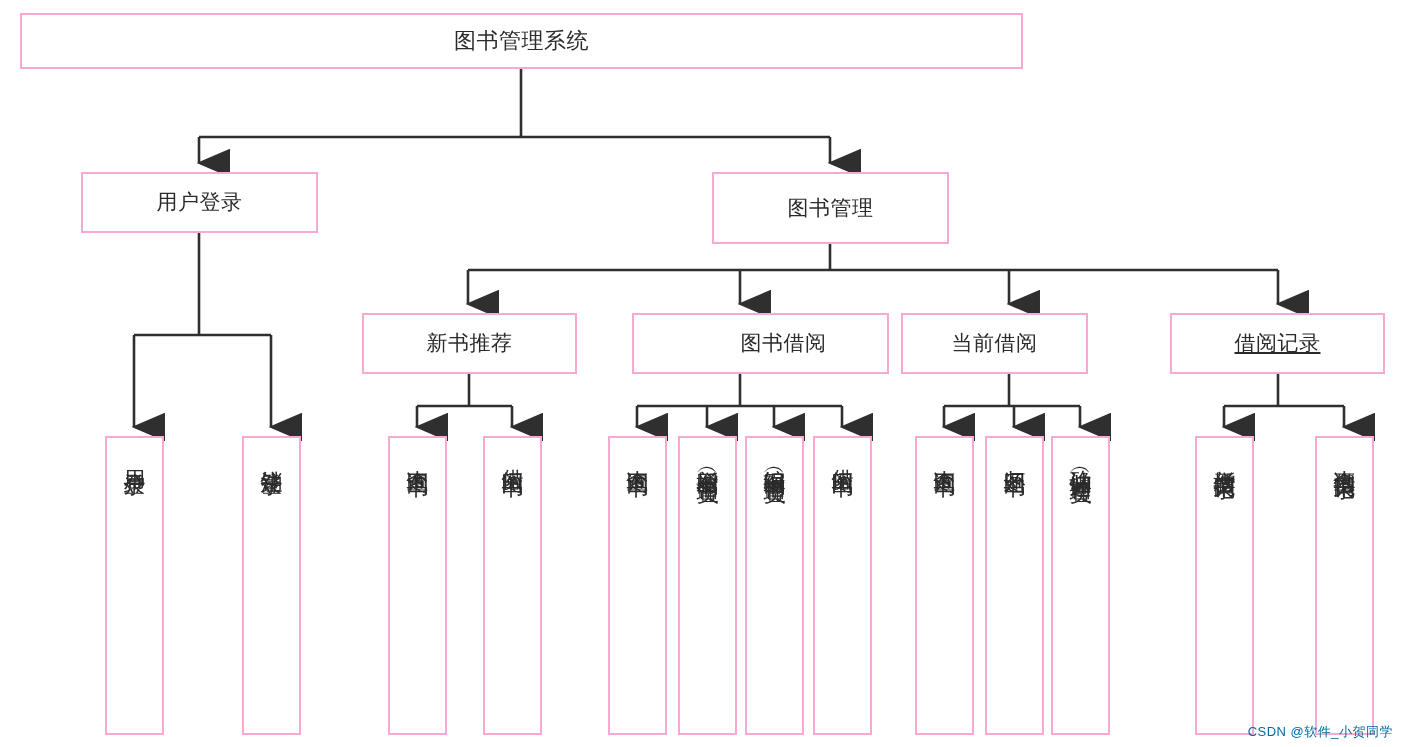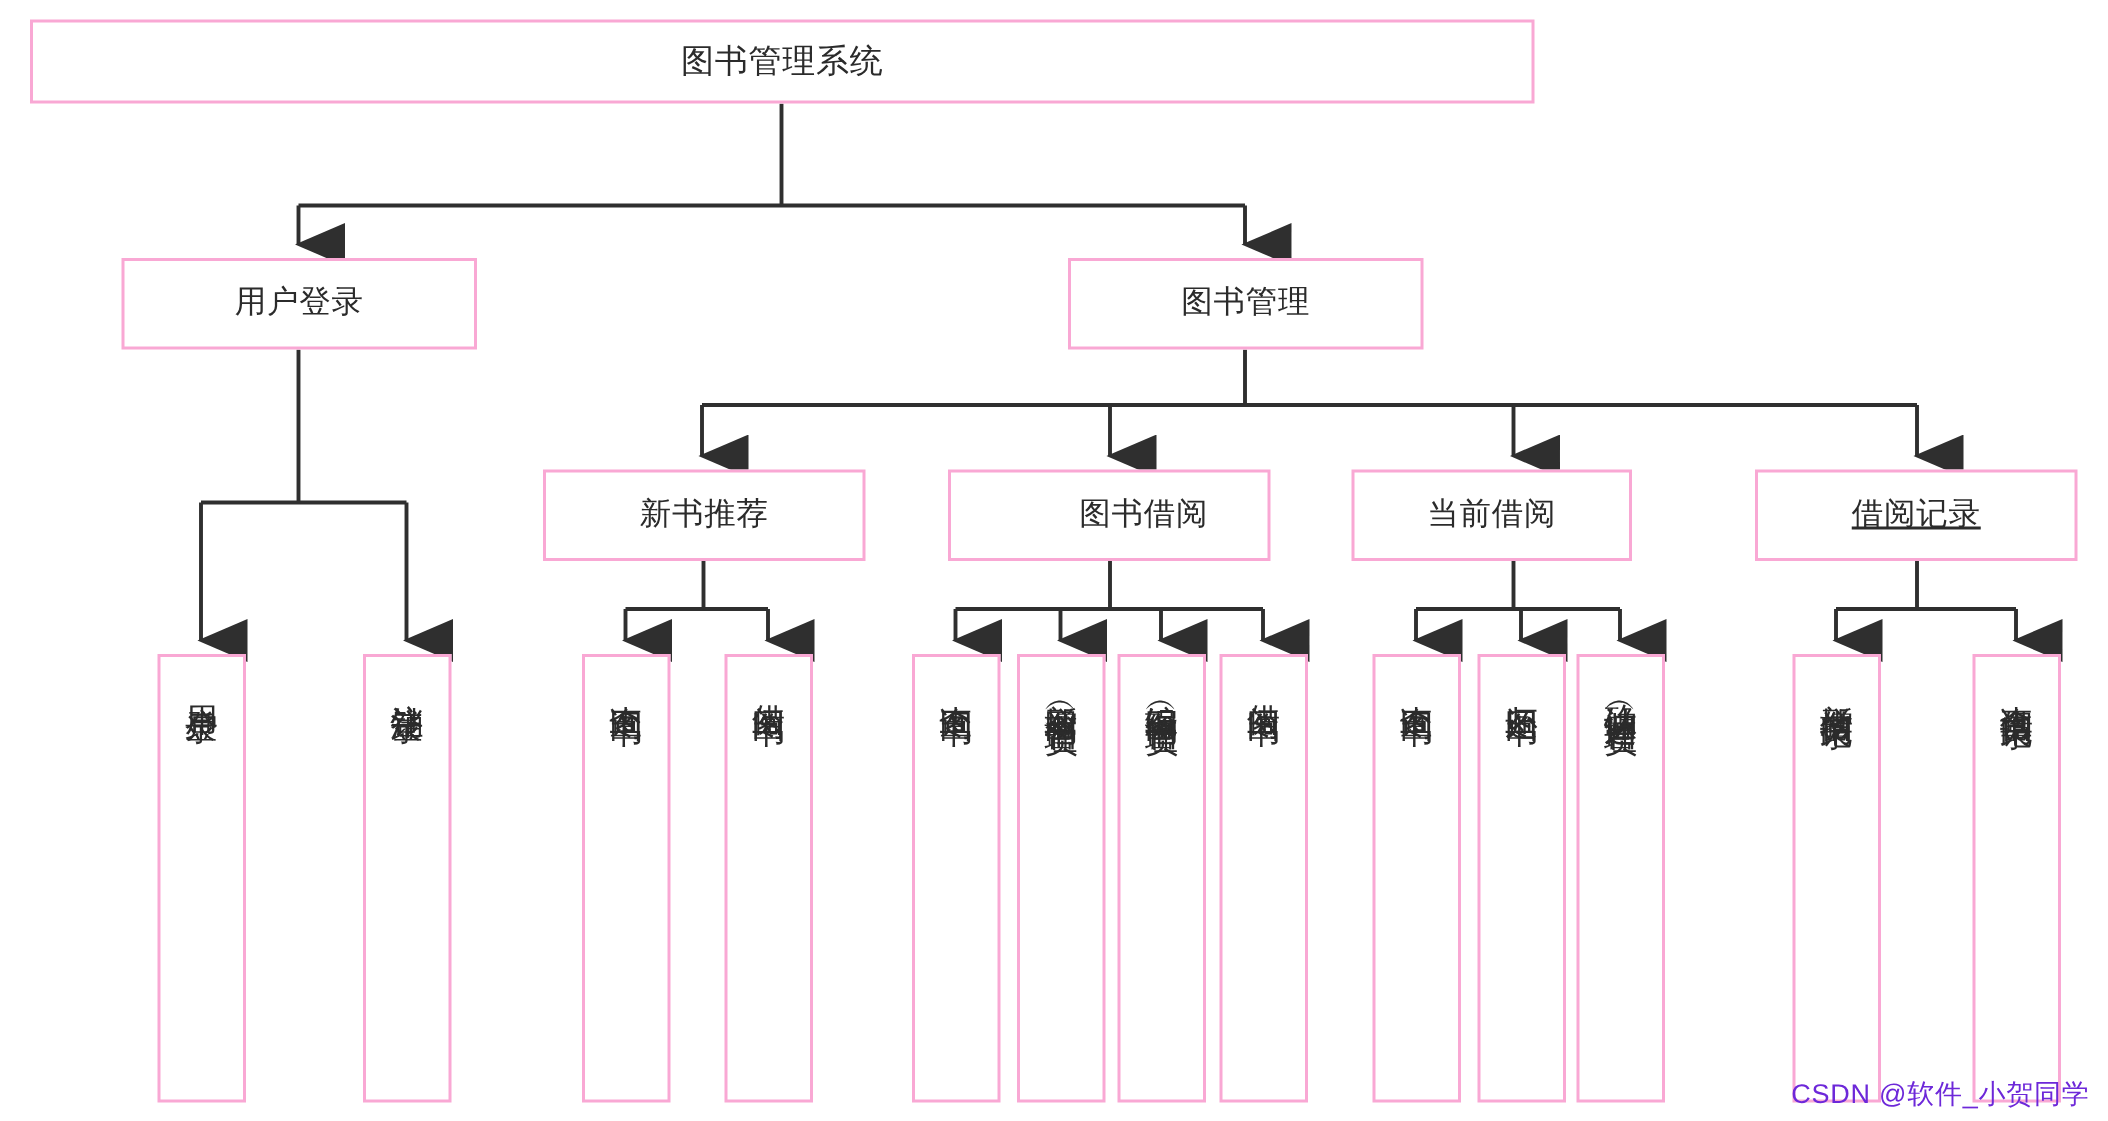--- a/index.html
+++ b/index.html
@@ -56,22 +56,22 @@
     text-orientation: upright;
     font-size: 22px;
     line-height: 1.08;
     letter-spacing: 2px;
     white-space: nowrap;
   }
   #watermark {
     position: absolute;
     right: 12px;
     bottom: 6px;
-    font-size: 18px;
-    color: #6d28d9;
+    font-size: 13px;
+    color: #0369a1;
     white-space: nowrap;
     letter-spacing: 0.5px;
     margin-top: 32px;
   }
 </style>
 </head>
 <body>
 
 <div id="canvas">
 
@@ -128,28 +128,28 @@
     </g>
   </svg>
 
   <div class="node root h" style="left:20px; top:13px; width:1003px; height:56px;">
     <span class="label">图书管理系统</span>
   </div>
 
   <div class="node h" style="left:81px; top:172px; width:237px; height:61px;">
     <span class="label">用户登录</span>
   </div>
-  <div class="node h" style="left:712px; top:172px; width:237px; height:61px;">
+  <div class="node h" style="left:712px; top:172px; width:237px; height:72px;">
     <span class="label">图书管理</span>
   </div>
 
   <div class="node h" style="left:362px; top:313px; width:215px; height:61px;">
     <span class="label">新书推荐</span>
   </div>
-  <div class="node h" style="left:632px; top:313px; width:215px; height:61px;padding-left:46px;">
+  <div class="node h" style="left:632px; top:313px; width:257px; height:61px;padding-left:46px;">
     <span class="label">图书借阅</span>
   </div>
   <div class="node h" style="left:901px; top:313px; width:187px; height:61px;">
     <span class="label">当前借阅</span>
   </div>
   <div class="node h" style="left:1170px; top:313px; width:215px; height:61px;text-decoration:underline;">
     <span class="label">借阅记录</span>
   </div>
 
   <div class="node v" style="left:105px; top:436px; width:59px; height:299px;">

